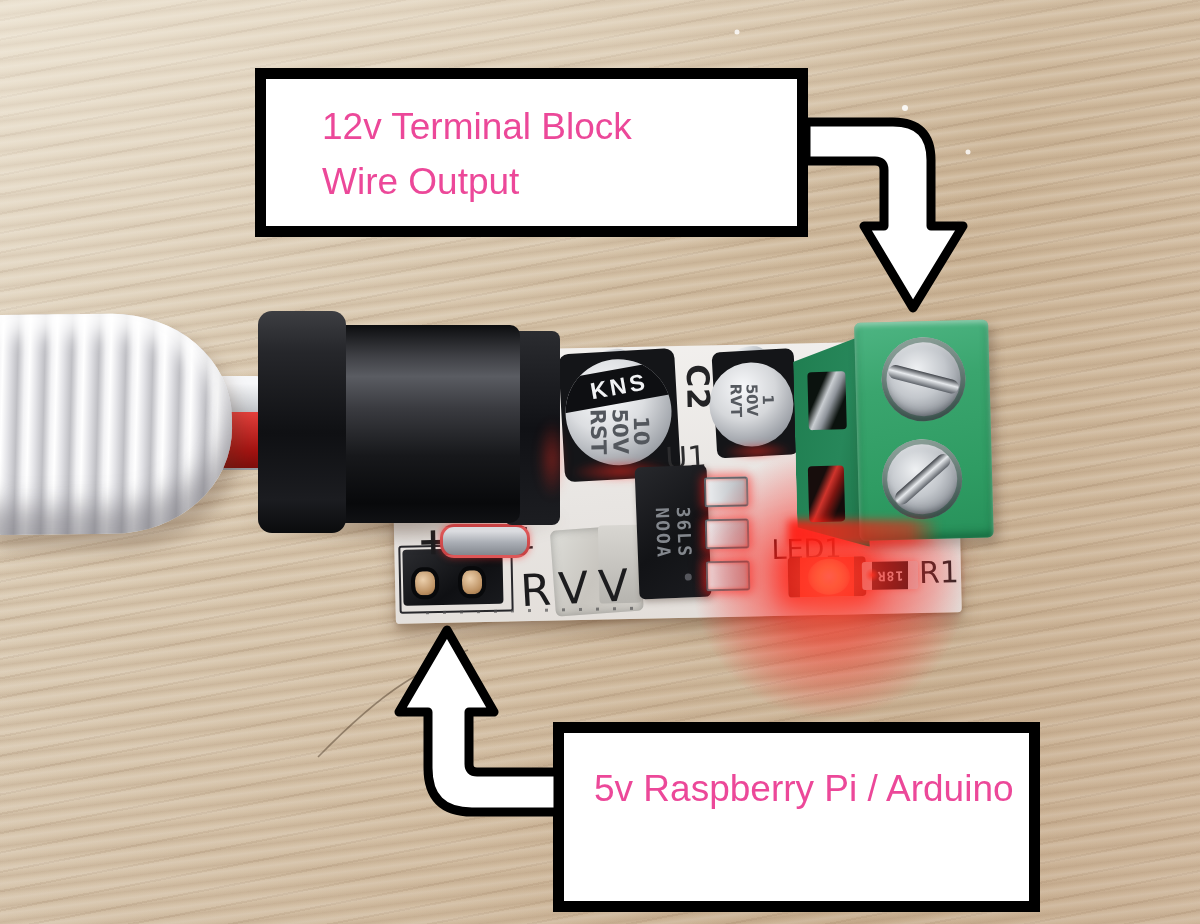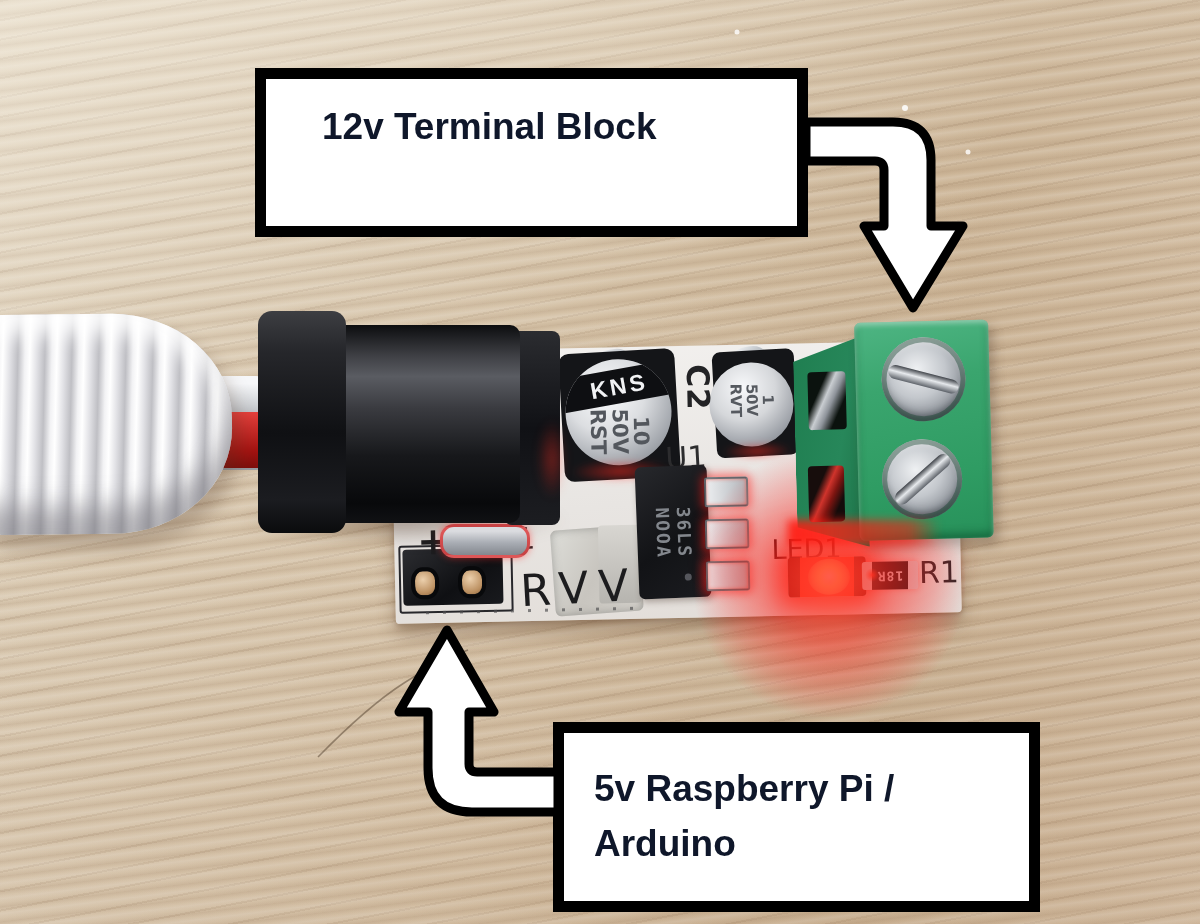--- a/index.html
+++ b/index.html
@@ -142,22 +142,22 @@
   
   .glow{pointer-events:none;}
   .glow-wash{left:690px;top:495px;width:290px;height:135px;filter:blur(7px);z-index:24;
     background:radial-gradient(ellipse, rgba(255,40,40,0.30), rgba(255,40,40,0) 70%);}
   .glow-main{left:695px;top:447px;width:270px;height:270px;z-index:26;
     background:radial-gradient(circle, rgba(255,70,50,0.85) 0%, rgba(255,30,20,0.5) 30%, rgba(255,20,15,0.22) 55%, rgba(255,20,15,0) 72%);}
   .glow-strip{left:788px;top:520px;width:152px;height:26px;filter:blur(4px);z-index:31;
     background:linear-gradient(90deg, rgba(255,28,18,0.9), rgba(255,28,18,0.55) 80%, rgba(255,28,18,0));}
 
   
-  .callout{background:#ffffff;border:11px solid #000000;z-index:60;color:#0f172a;
-    font-weight:bold;font-size:37px;line-height:1.48;}
+  .callout{background:#ffffff;border:11px solid #000000;z-index:60;color:#ec4899;
+    font-weight:normal;font-size:37px;line-height:1.48;}
   .box-top{left:255px;top:68px;width:553px;height:169px;box-sizing:border-box;padding:21px 0 0 56px;}
   .box-bottom{left:553px;top:722px;width:487px;height:190px;box-sizing:border-box;padding:29px 0 0 30px;}
   .arrows{left:0;top:0;width:1200px;height:924px;z-index:70;pointer-events:none;}
 </style>
 </head>
 <body>
 
 <div class="stage">
 
   <div class="abs jack-shadow glow"></div>
@@ -247,20 +247,21 @@
   <div class="abs jack-flange-l"></div>
   <div class="abs jack-body"></div>
   <div class="abs jack-flange-r"></div>
   <div class="abs jack-red glow"></div>
   <div class="abs plug-tip"></div>
   <div class="abs plug-red"></div>
   <div class="abs plug-boot"></div>
 
   <div class="abs callout box-top">
     <div>12v Terminal Block</div>
+    <div>Wire Output</div>
   </div>
   <div class="abs callout box-bottom">
     <div>5v Raspberry Pi / Arduino</div>
   </div>
 
   <svg class="abs arrows" viewBox="0 0 1200 924" xmlns="http://www.w3.org/2000/svg">
     <path d="M 318 757 Q 368 706 404 683 T 468 650" fill="none" stroke="rgba(80,62,44,0.5)" stroke-width="1.5"></path>
     <circle cx="905" cy="108" r="3" fill="rgba(255,255,255,0.85)"></circle>
     <circle cx="968" cy="152" r="2.5" fill="rgba(255,255,255,0.8)"></circle>
     <circle cx="737" cy="32" r="2.5" fill="rgba(255,255,255,0.8)"></circle>

